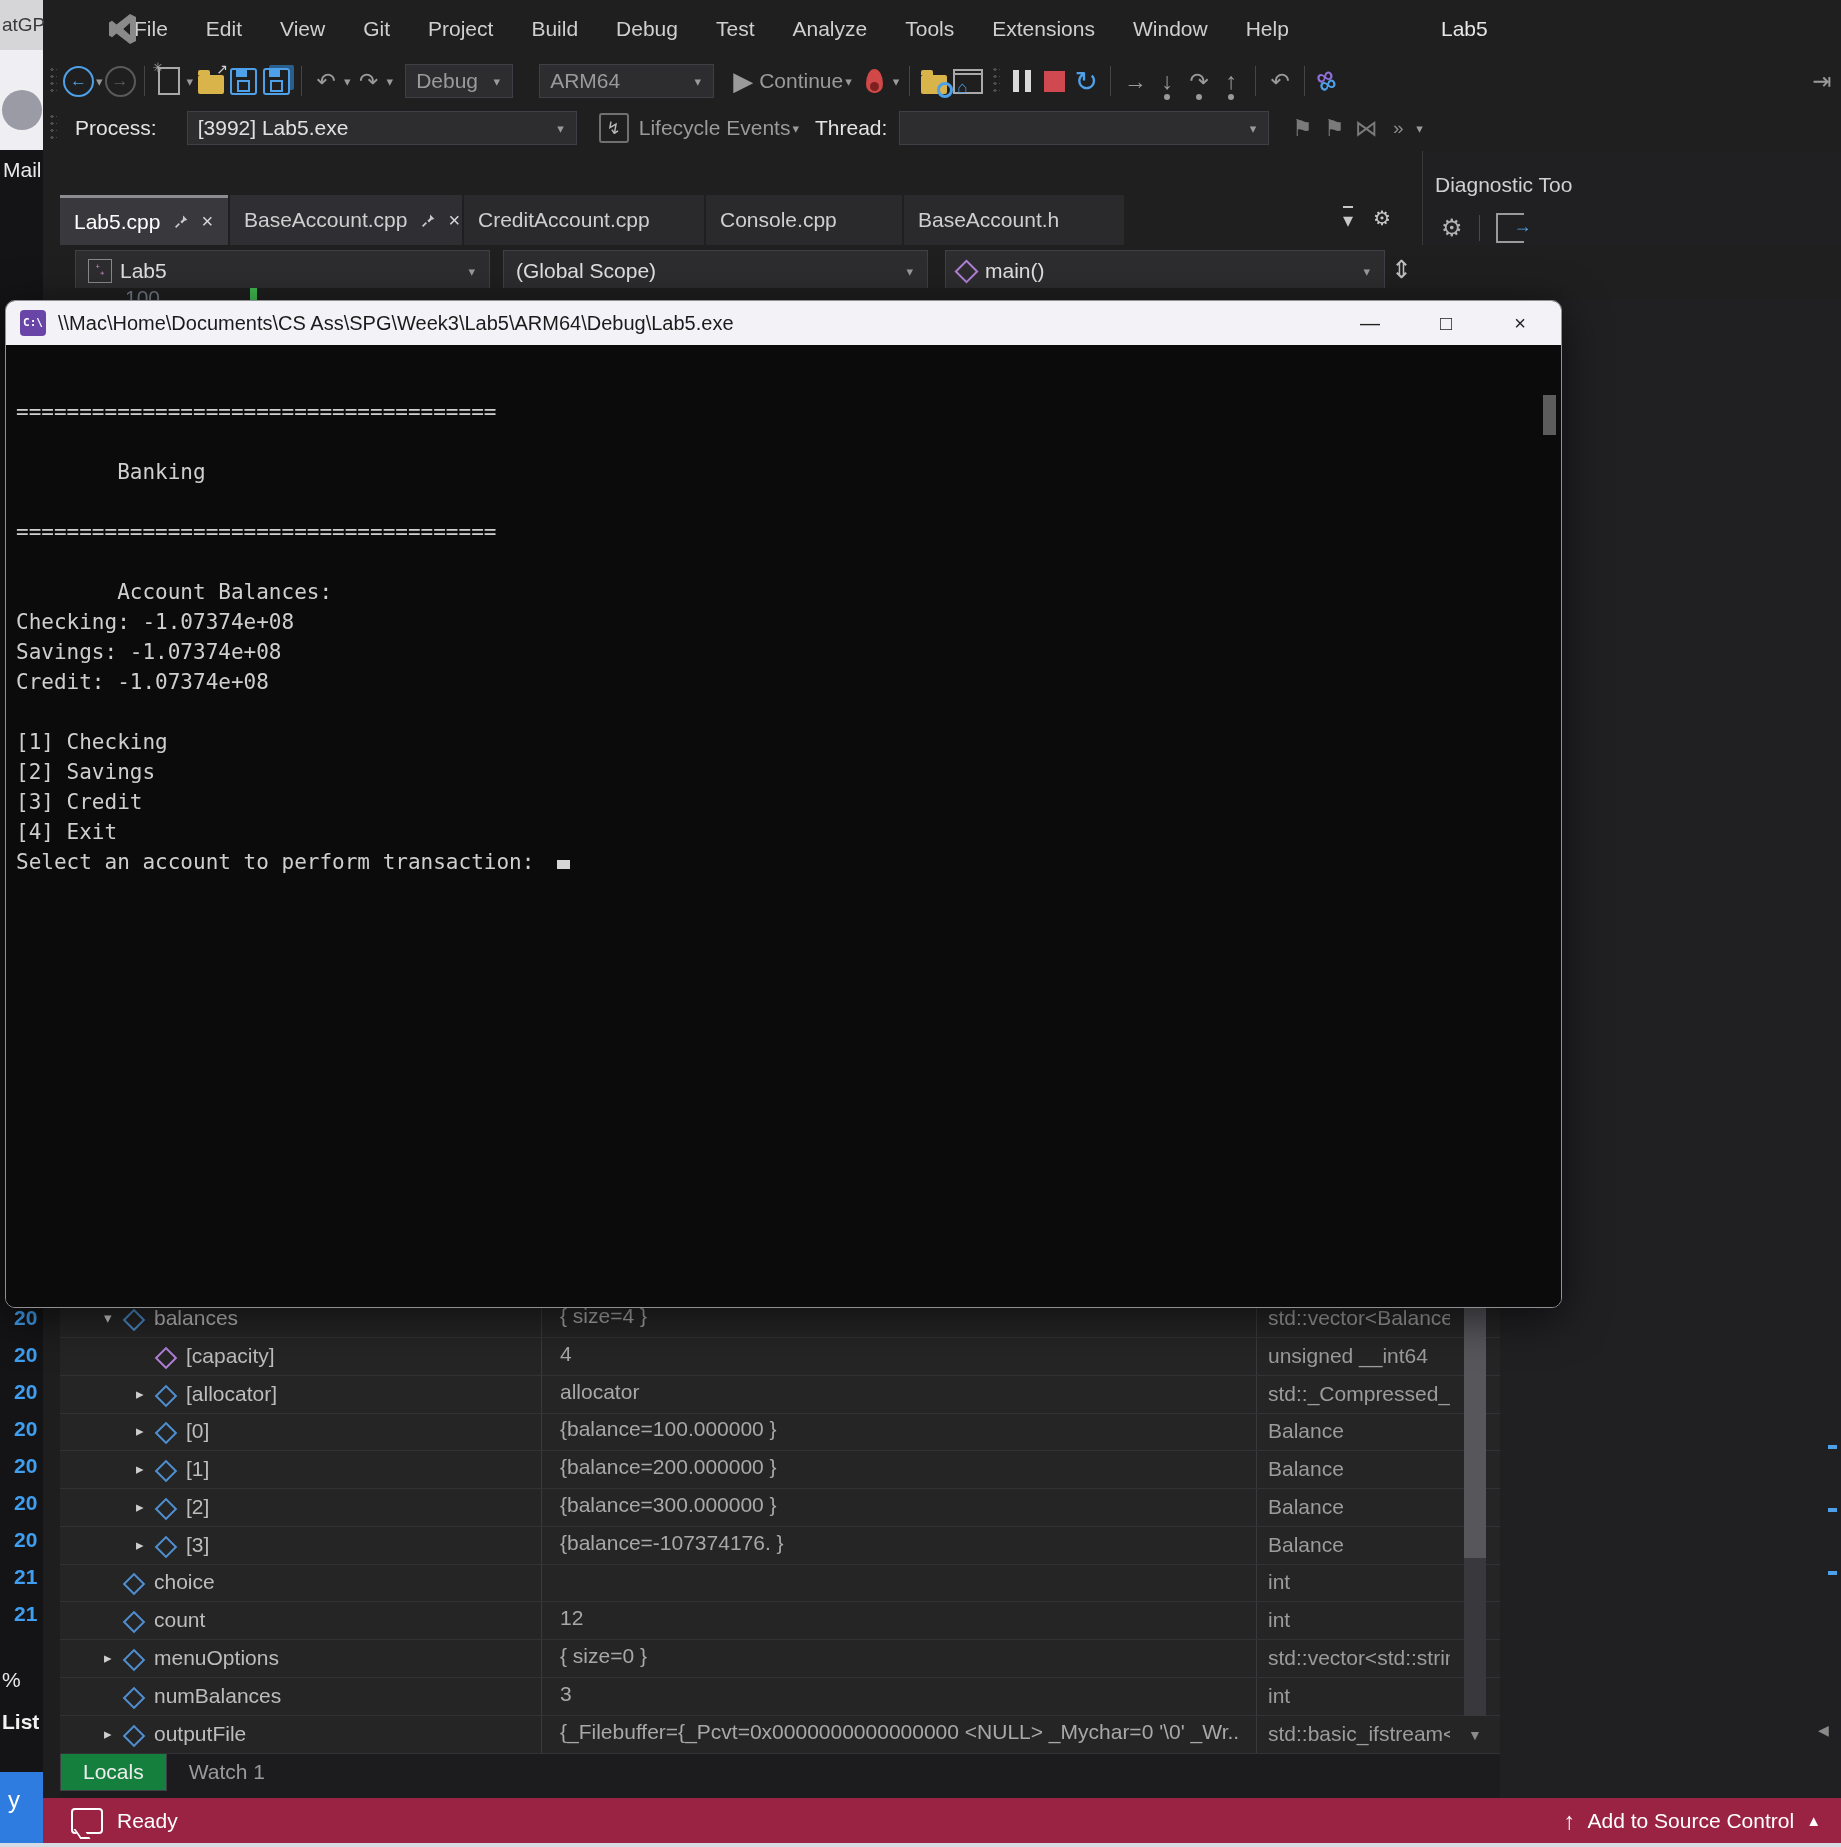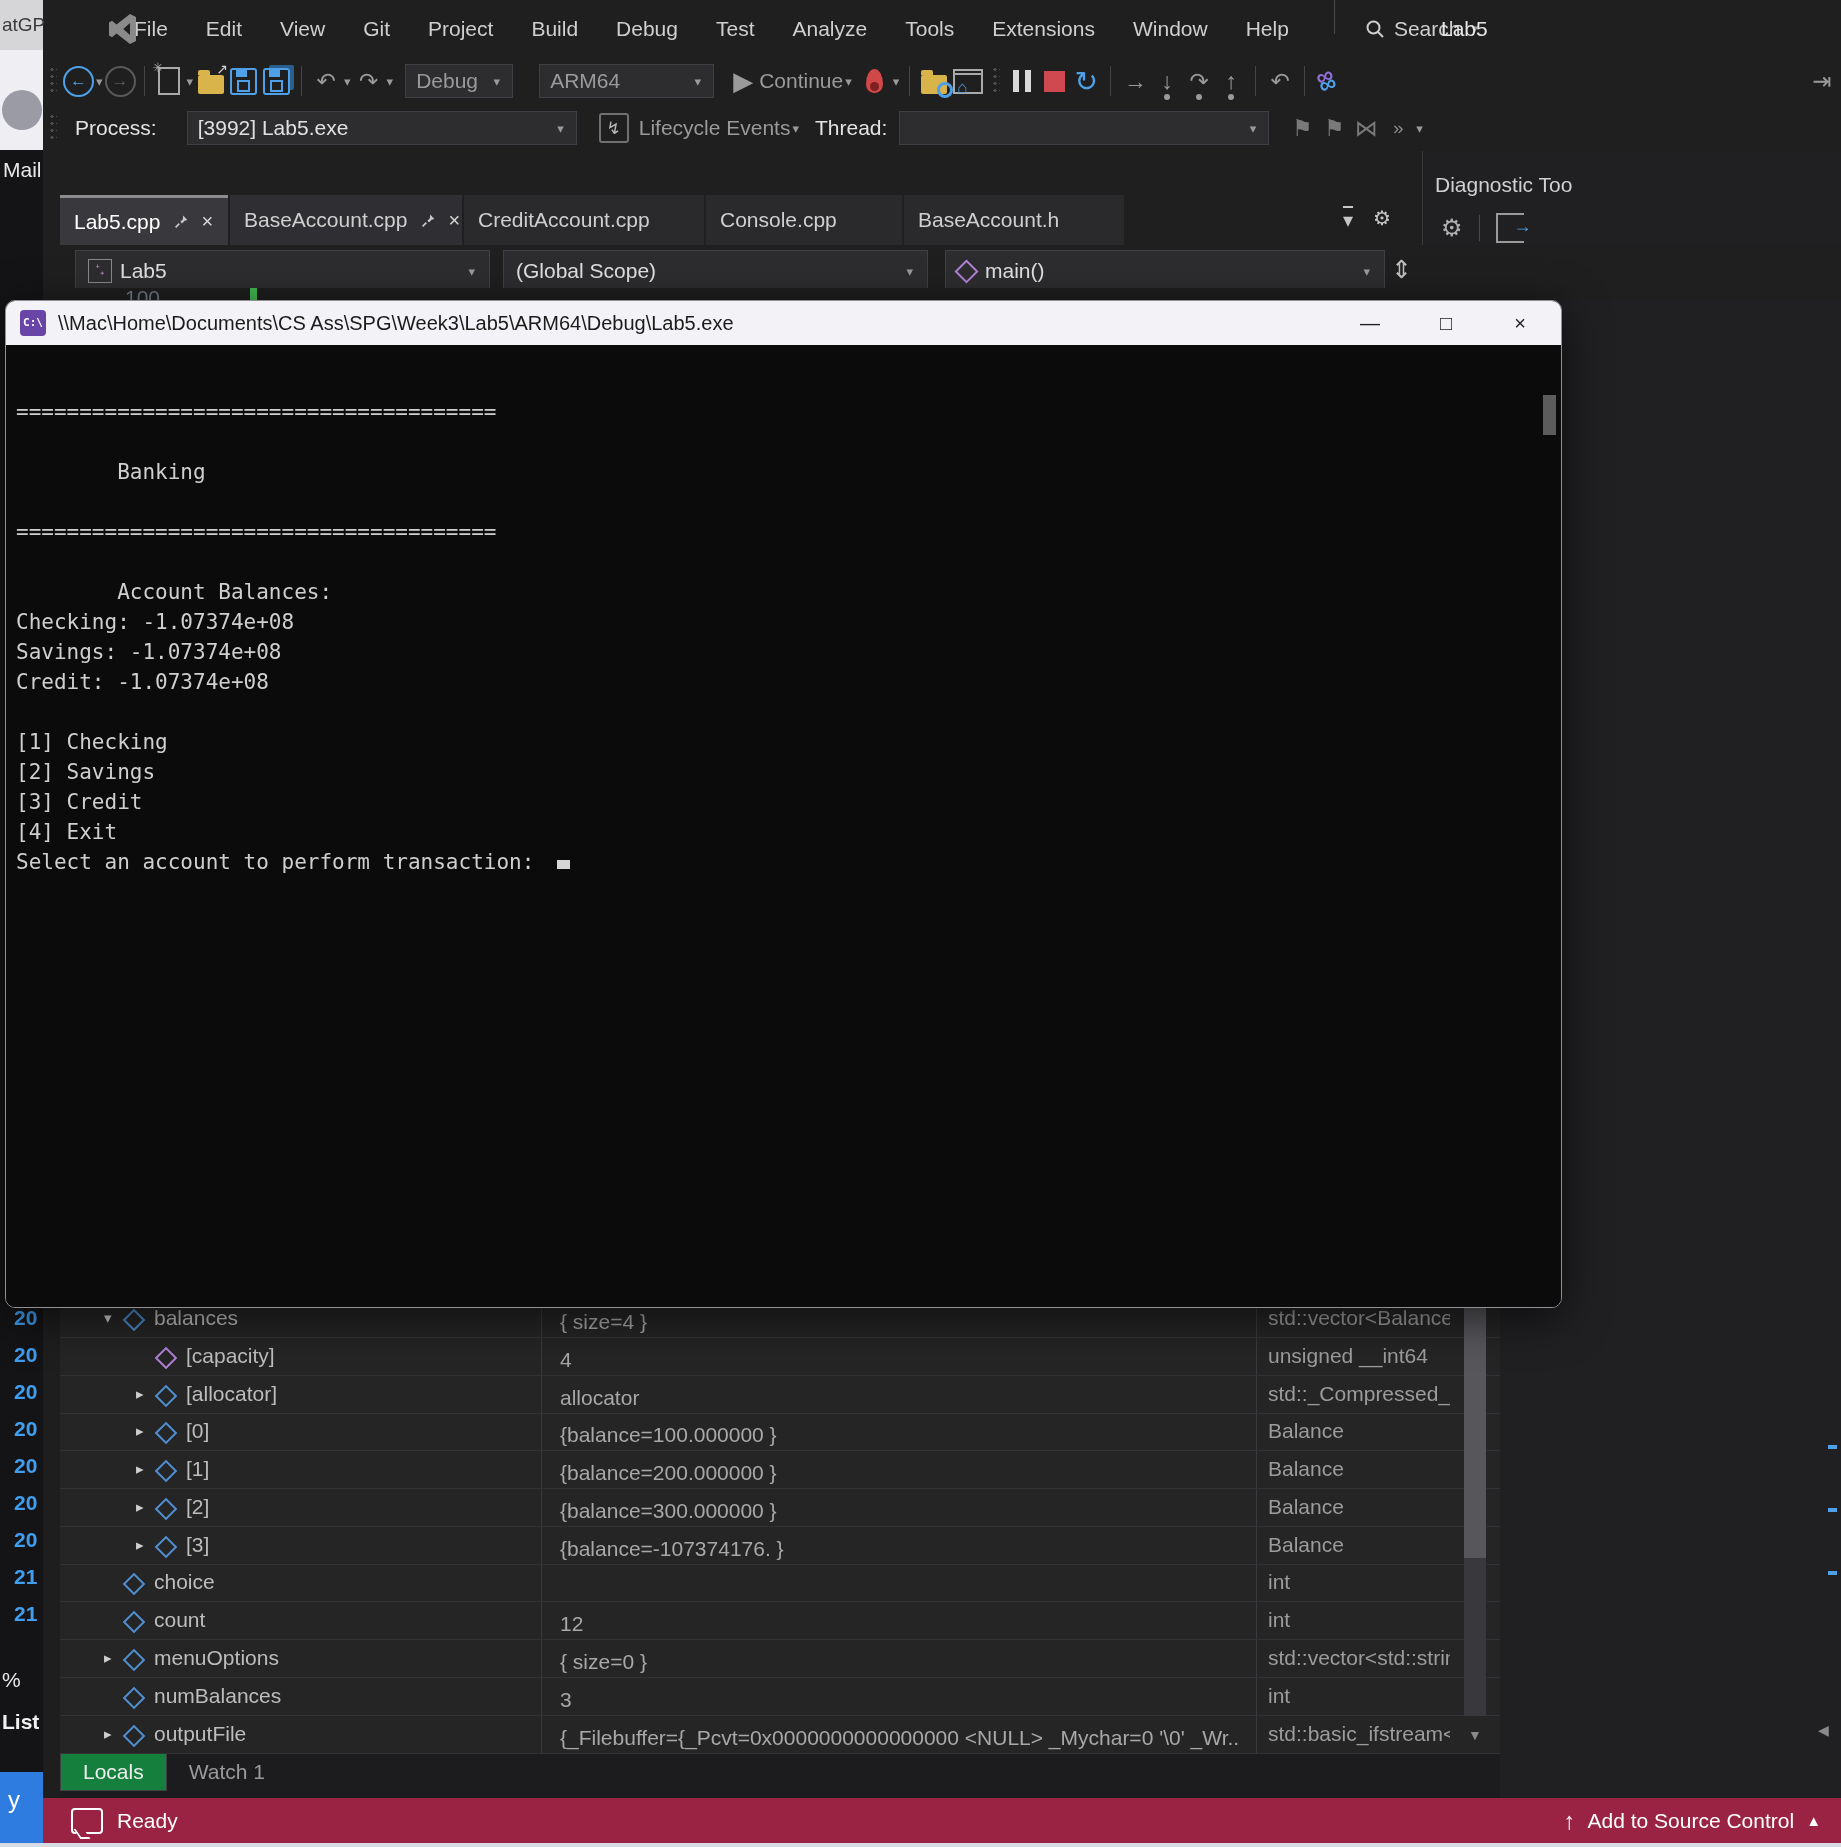--- a/index.html
+++ b/index.html
@@ -12,21 +12,21 @@
              font-size:19px;line-height:50px;padding-left:2px;box-sizing:border-box;}
   .strip-card{position:absolute;left:0;top:50px;width:43px;height:100px;background:#efeff3;}
   .strip-avatar{position:absolute;left:2px;top:40px;width:40px;height:40px;border-radius:50%;background:#9b9ba6;}
   .strip-mail{position:absolute;left:3px;top:158px;color:#e8e8e8;font-size:21px;}
   .strip-num{position:absolute;left:14px;width:28px;color:#3f9ef0;font-size:21px;font-weight:bold;}
   .strip-pct{position:absolute;left:2px;top:1668px;color:#e8e8e8;font-size:21px;}
   .strip-list{position:absolute;left:2px;top:1710px;color:#f0f0f0;font-size:21px;font-weight:bold;}
   .strip-blue{position:absolute;left:0;top:1772px;width:43px;height:71px;background:#2e7ce0;color:#fff;
               font-size:24px;padding:14px 0 0 8px;box-sizing:border-box;}
   
-  .menubar{position:absolute;left:43px;top:0;right:0;height:57px;background:#1f1f20;display:flex;}
+  .menubar{position:absolute;left:43px;top:0;right:0;height:57px;background:#1f1f20;display:flex;flex-direction:column;}
   .menu-items{display:flex;align-items:center;margin-left:72px;}
   .menu-item{font-size:21px;color:#cfcfcf;padding:0 19px;line-height:57px;cursor:default;}
   .menu-sep{width:1px;height:34px;background:#4a4a4a;margin-left:26px;}
   .search-box{display:flex;align-items:center;gap:9px;margin-left:30px;color:#cfcfcf;font-size:21px;}
   .win-title{position:absolute;left:1398px;top:0;line-height:57px;font-size:21px;color:#e6e6e6;}
   .vslogo{position:absolute;left:63px;top:11px;}
   .toolbar{position:absolute;left:43px;top:57px;right:0;height:48px;background:#1f1f20;display:flex;align-items:center;}
   .tool{display:inline-flex;align-items:center;justify-content:center;min-width:26px;height:36px;margin:0 3px;
         font-size:23px;color:#9a9a9a;}
   .caret{font-size:13px;color:#9a9a9a;margin:0 2px;}
@@ -108,21 +108,21 @@
   .promptline{padding-left:10px;white-space:pre;}
   .cursor{display:inline-block;width:13px;height:9px;background:#d6d6d6;margin-left:10px;}
   .cscroll{position:absolute;right:5px;top:50px;width:13px;height:40px;background:#5c5c5c;}
   
   .locals{position:absolute;left:60px;top:1300px;width:1440px;height:454px;background:#252526;z-index:2;}
   .lrow{position:absolute;left:0;width:100%;height:38px;border-bottom:1px solid #323236;box-sizing:border-box;}
   .exp{position:absolute;top:9px;font-size:15px;color:#cfcfcf;}
   .vicon{position:absolute;top:12px;width:12px;height:12px;border:2px solid #4f8fd0;transform:rotate(45deg);}
   .vicon.purple{border-color:#b180d7;}
   .lname{position:absolute;top:6px;font-size:21px;color:#bdbdbd;white-space:nowrap;}
-  .lval{position:absolute;left:500px;top:10px;width:680px;font-size:21px;color:#a8a8a8;white-space:nowrap;overflow:hidden;}
+  .lval{position:absolute;left:500px;top:4px;width:680px;font-size:21px;color:#a8a8a8;white-space:nowrap;overflow:hidden;}
   .ltype{position:absolute;left:1208px;top:6px;width:182px;font-size:21px;color:#9c9c9c;white-space:nowrap;overflow:hidden;}
   .lvl0 .exp{left:44px;} .lvl0 .vicon{left:66px;} .lvl0 .lname{left:94px;}
   .lvl1 .exp{left:76px;} .lvl1 .vicon{left:98px;} .lvl1 .lname{left:126px;}
   .vline{position:absolute;top:0;bottom:0;width:1px;background:#3a3a3e;}
   .lscroll{position:absolute;left:1404px;top:0;width:22px;height:416px;background:#39393d;}
   .lthumb{position:absolute;left:0;top:0;width:22px;height:258px;background:#56565b;}
   .larrow{position:absolute;left:1404px;top:420px;width:22px;height:30px;color:#8a8a8a;font-size:14px;text-align:center;line-height:30px;}
   .ltabs{position:absolute;left:60px;top:1754px;width:1440px;height:44px;background:#1c1c1e;display:flex;align-items:flex-start;}
   .ltab{font-size:21px;padding:6px 22px;color:#9a9a9a;}
   .ltab.active{background:#15803d;color:#ededed;border:1px solid #3f3f46;border-top:none;}

